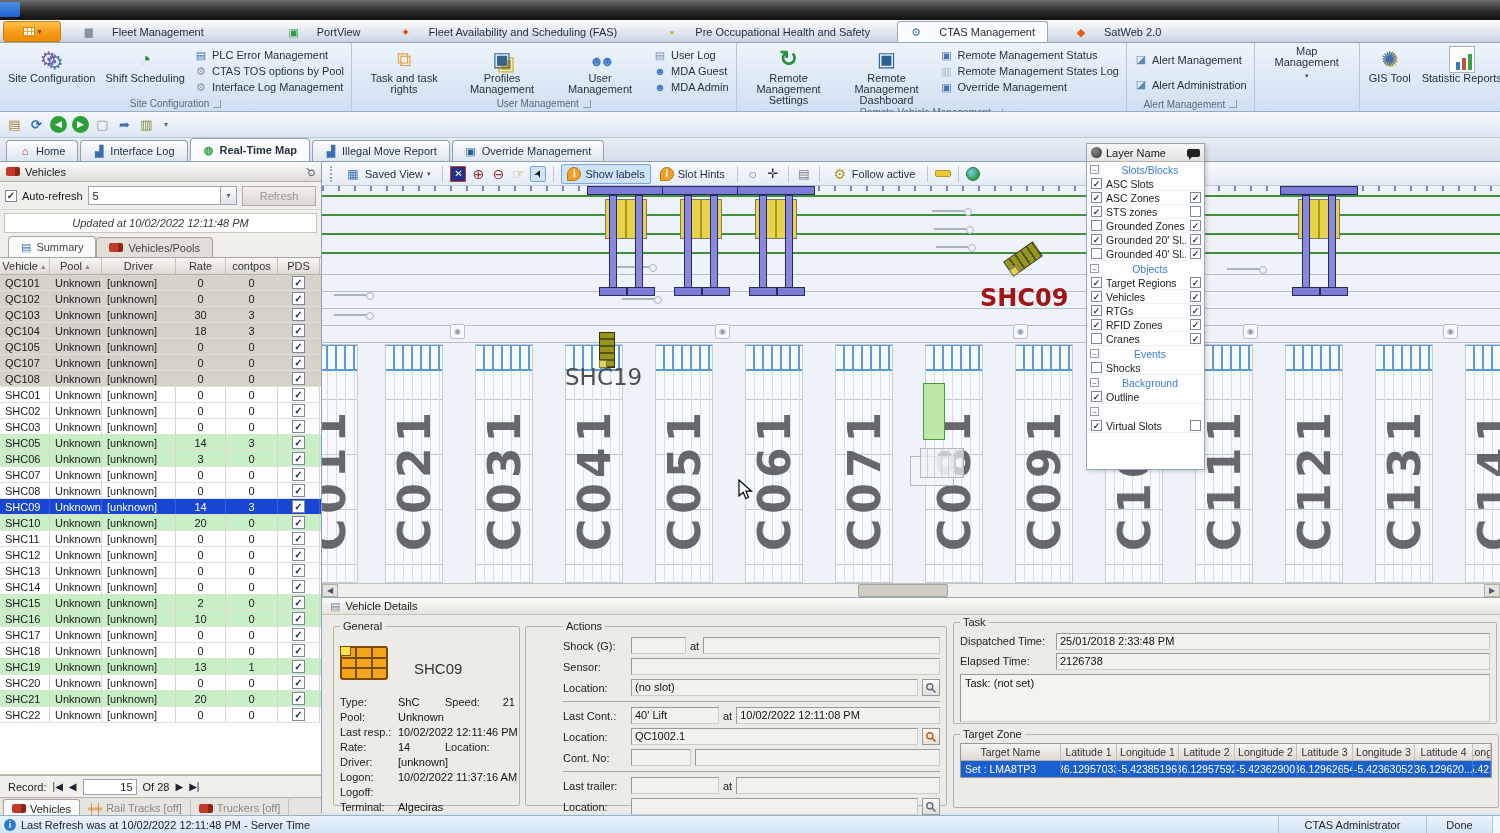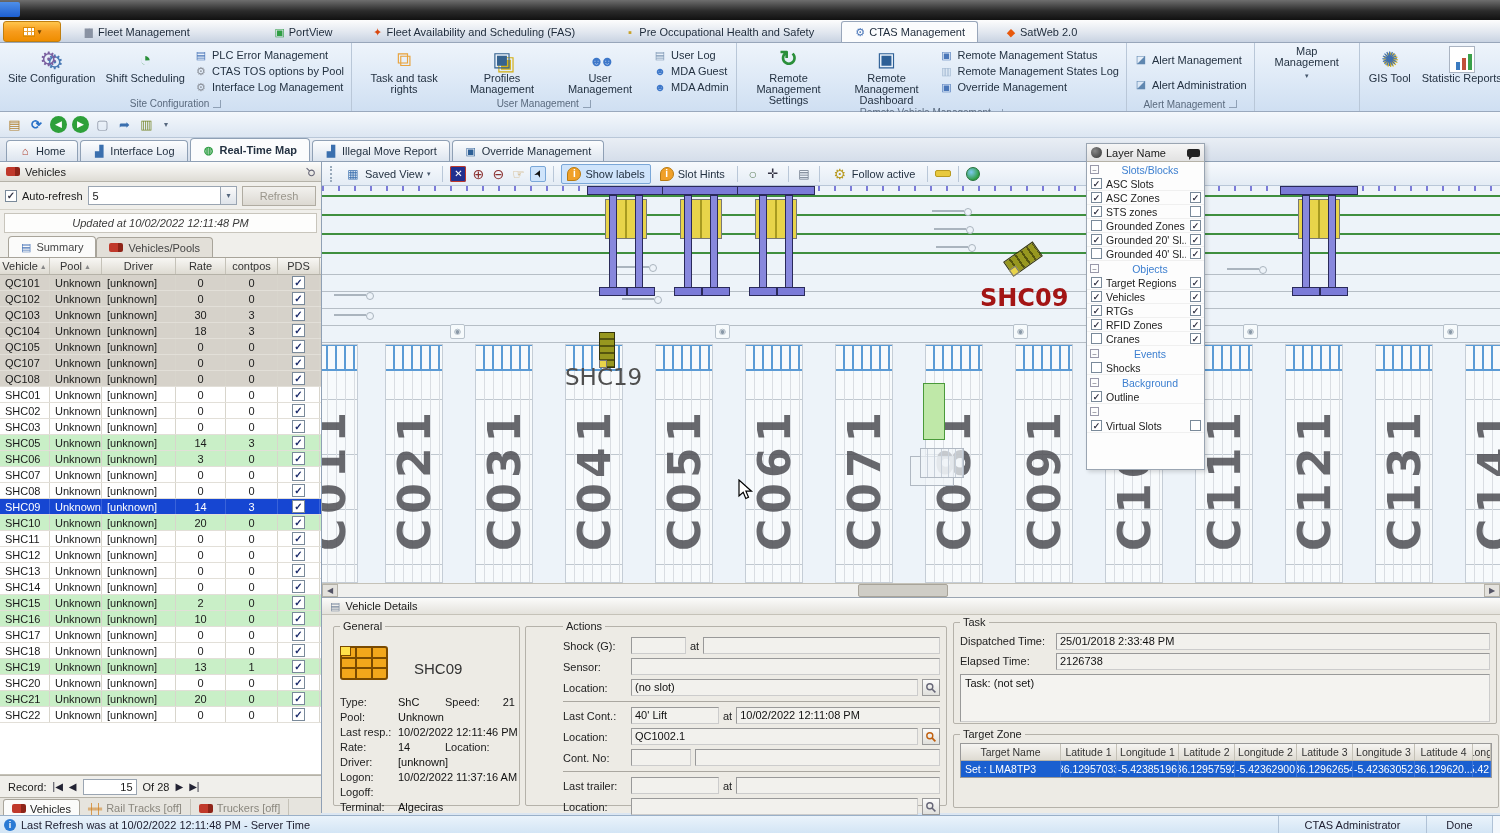--- a/index.html
+++ b/index.html
@@ -15,21 +15,21 @@
 
   
   #apptabs { position:absolute; left:0; top:20px; width:1500px; height:23px;
     background:linear-gradient(#fdfdfd,#dfe5ee 60%,#c9d3e2); border-bottom:1px solid #98a6ba; display:flex; align-items:flex-end; }
   .appbtn { width:58px; height:21px; margin:0 10px 0 3px; border:1px solid #c07f10; border-radius:3px;
     background:linear-gradient(#ffc54d,#f79c1d 50%,#ef8d00); display:flex; align-items:center; justify-content:center; gap:3px;
     color:#fff; font-weight:bold; font-size:10px; }
   .appbtn .grid { width:12px; height:10px; background:#fff; box-shadow:inset 0 0 0 1px #e08a00;
     background-image:linear-gradient(90deg,#e8a23a 1px,transparent 1px),linear-gradient(#e8a23a 1px,transparent 1px); background-size:4px 4px; }
   .appbtn .arr { font-size:7px; color:#7a4a00; }
-  .apptab { height:21px; display:flex; align-items:center; gap:3px; padding:0 12px; color:#1d2a3a; white-space:nowrap;justify-content:center; }
+  .apptab { height:21px; display:flex; align-items:center; gap:17px; padding:0 12px; color:#1d2a3a; white-space:nowrap;justify-content:center; }
   .apptab.active { background:#fbfcfd; border:1px solid #98a6ba; border-bottom:none; border-radius:3px 3px 0 0; }
   .ticon { width:12px; height:12px; display:inline-block; text-align:center; line-height:12px; font-size:11px; }
   .ticon-fleet::before{content:"▊▋";color:#8a93a3;font-size:8px;letter-spacing:-2px;}
   .ticon-portview::before{content:"▣";color:#2f9e44;}
   .ticon-fas::before{content:"✦";color:#d9480f;}
   .ticon-health::before{content:"▪";color:#c9a227;}
   .ticon-ctas::before{content:"⚙";color:#4a76b8;}
   .ticon-satweb::before{content:"◆";color:#e8590c;}
 
   

